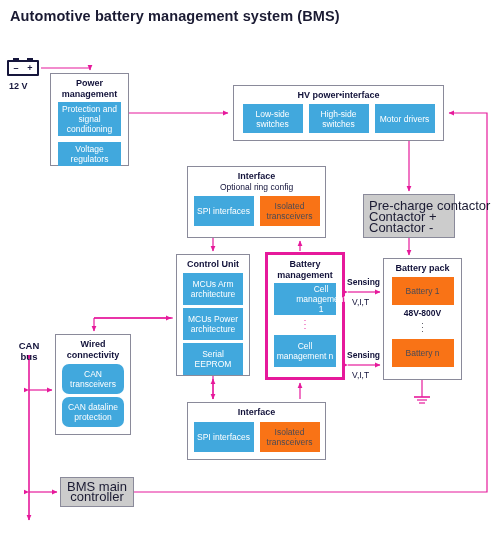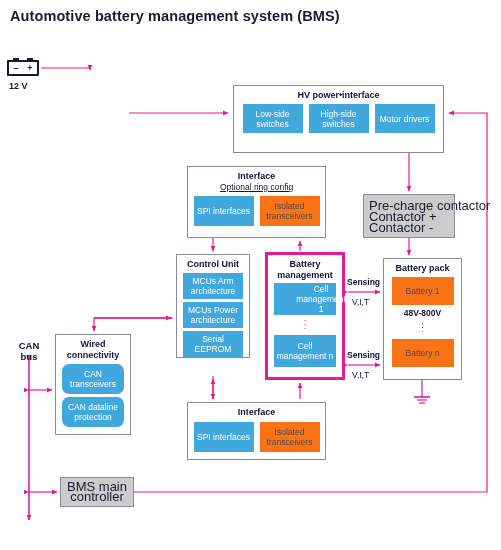--- a/index.html
+++ b/index.html
@@ -52,21 +52,20 @@
     margin-top: 4px;
     width: 100%;
   }
   .blk-sub {
     font-size: 8.5px;
     font-weight: normal;
     color: #12123a;
     text-align: center;
     line-height: 10px;
     width: 100%;
-    text-decoration: underline;
   }
   .chip {
     box-sizing: border-box;
     background: #41a8dd;
     color: #ffffff;
     font-size: 8.5px;
     line-height: 10px;
     text-align: center;
     display: flex;
     flex-direction: column;
@@ -126,21 +125,21 @@
   }
   #power-management {
     left: 50px; top: 73px;
     width: 79px; height: 93px;
   }
   #pm-chip1 { width: 63px; height: 34px; margin-top: 2px; }
   #pm-chip2 { width: 63px; height: 26px; margin-top: 6px; }
 
   #hv-power-interface {
     left: 233px; top: 85px;
-    width: 211px; height: 68px;
+    width: 211px; height: 56px;
   }
   #hv-row {
     display: flex;
     gap: 6px;
     margin-top: 3px;
   }
   #hv-row .chip { width: 60px; height: 29px; }
 
   #interface-top {
     left: 187px; top: 166px;
@@ -151,21 +150,21 @@
 
   #precharge {
     left: 363px; top: 194px;
     width: 92px; height: 44px;
     padding: 5px 0 0 5px;
   }
   #precharge div { white-space: nowrap; }
 
   #control-unit {
     left: 176px; top: 254px;
-    width: 74px; height: 104px;
+    width: 74px; height: 122px;
   }
   #control-unit .chip { width: 60px; height: 32px; margin-top: 3px; }
 
   #battery-management {
     left: 265px; top: 252px;
     width: 80px; height: 128px;
     border: 3px solid #e6199b;
   }
   #bm-chip1 { width: 62px; height: 32px; margin-top: 2px; padding-left: 33px; }
   #bm-chip2 { width: 62px; height: 32px; margin-top: 2px; }
@@ -305,20 +304,25 @@
       <path d="M348,365 L380,365" marker-start="url(#arS)" marker-end="url(#ar)"></path>
     </g>
   </svg>
 
   <div id="battery-icon">
     <span>–</span>
     <span>+</span>
   </div>
   <div id="battery-voltage">12 V</div>
 
+  <div class="blk" id="power-management">
+    <div class="blk-title">Power management</div>
+    <div class="chip" id="pm-chip1">Protection and signal conditioning</div>
+    <div class="chip" id="pm-chip2">Voltage regulators</div>
+  </div>
 
   <div class="blk" id="hv-power-interface">
     <div class="blk-title">HV power•interface</div>
     <div id="hv-row">
       <div class="chip">Low-side switches</div>
       <div class="chip">High-side switches</div>
       <div class="chip">Motor drivers</div>
     </div>
   </div>
 

